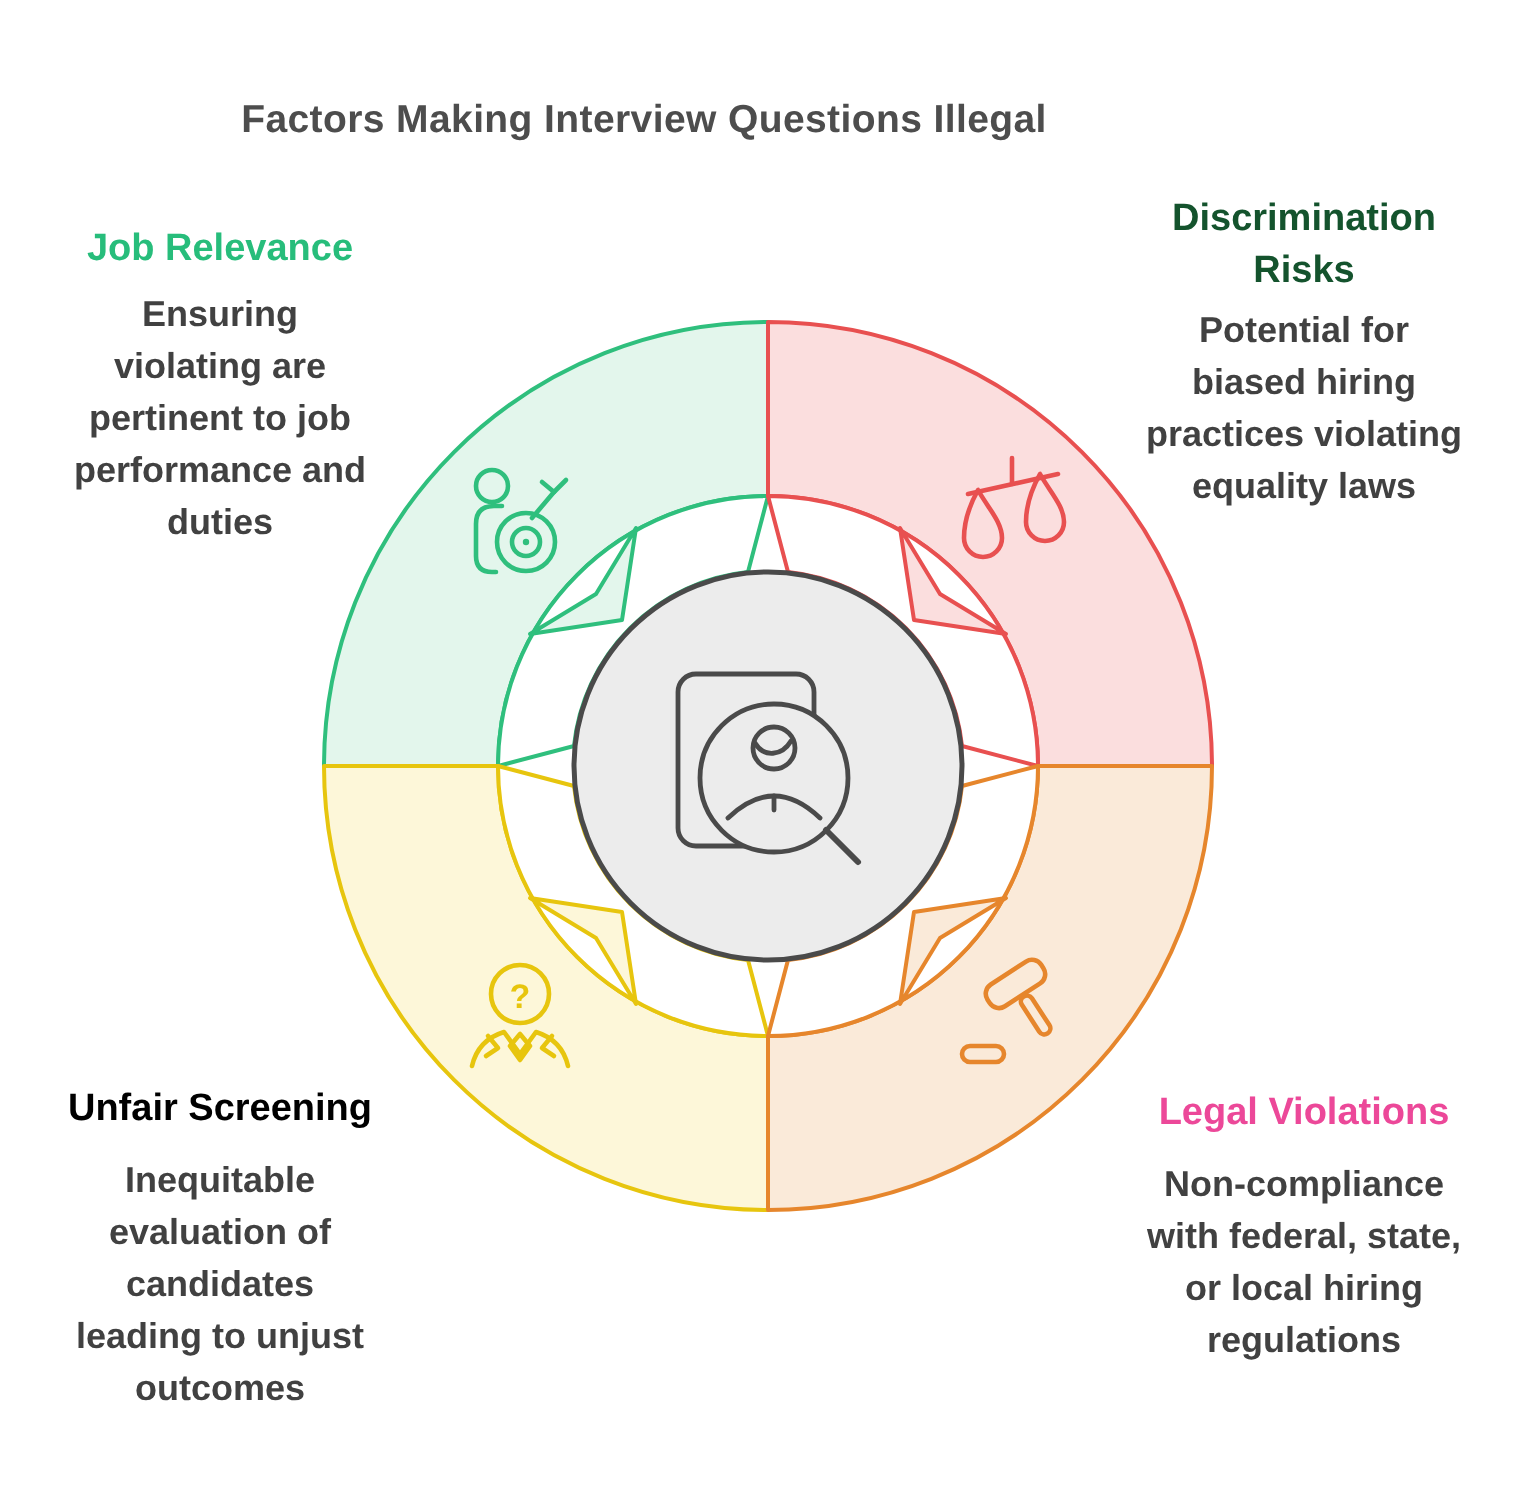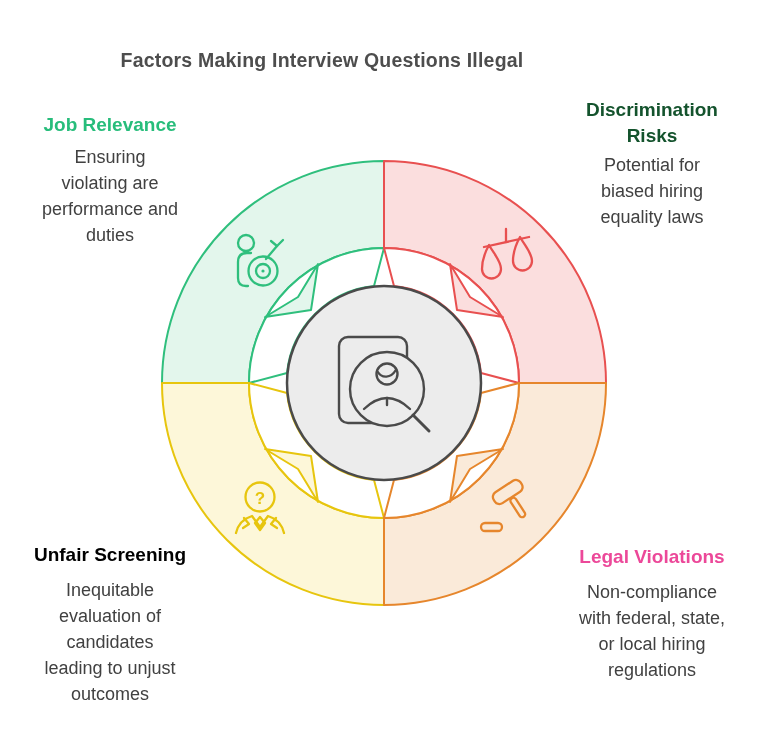--- a/index.html
+++ b/index.html
@@ -7,21 +7,21 @@
        font-family:"Liberation Sans", sans-serif;}
   .stage{position:absolute;left:0;top:0;width:768px;height:756px;}
   svg{position:absolute;left:0;top:0;}
   .title{
     position:absolute;left:0;top:49px;width:644px;text-align:center;
     font-size:19.5px;font-weight:bold;color:#4d4d4d;letter-spacing:.2px;
   }
   .txtblock{position:absolute;text-align:center;}
   .txtblock .heading{font-size:19px;font-weight:bold;line-height:26px;white-space:nowrap;}
   .txtblock .body{font-size:18px;line-height:26px;color:#414141;}
-  .txtblock .body div{white-space:nowrap;}
+  .txtblock .body div{white-space:nowrap;font-weight:bold;}
   .tl{left:0px;top:112px;width:220px;}
   .tr{left:542px;top:97px;width:220px;}
   .bl{left:0px;top:542px;width:220px;}
   .br{left:542px;top:544px;width:220px;}
   .tl .body{margin-top:6px;}
   .tr .body{margin-top:3px;}
   .bl .body{margin-top:9px;}
   .br .body{margin-top:9px;}
   .c-green{color:#27bd7b;}
   .c-red{color:#14532d;}
@@ -33,33 +33,35 @@
 
 <div class="stage">
 
   <div class="title">Factors Making Interview Questions Illegal</div>
 
   <div class="txtblock tl">
     <div class="heading c-green">Job Relevance</div>
     <div class="body">
       <div>Ensuring</div>
       <div>violating are</div>
+      <div>pertinent to job</div>
       <div>performance and</div>
       <div>duties</div>
     </div>
   </div>
 
   <div class="txtblock tr">
     <div class="heading c-red">
       <div>Discrimination</div>
       <div>Risks</div>
     </div>
     <div class="body">
       <div>Potential for</div>
       <div>biased hiring</div>
+      <div>practices violating</div>
       <div>equality laws</div>
     </div>
   </div>
 
   <div class="txtblock bl">
     <div class="heading c-yellow">Unfair Screening</div>
     <div class="body">
       <div>Inequitable</div>
       <div>evaluation of</div>
       <div>candidates</div>

